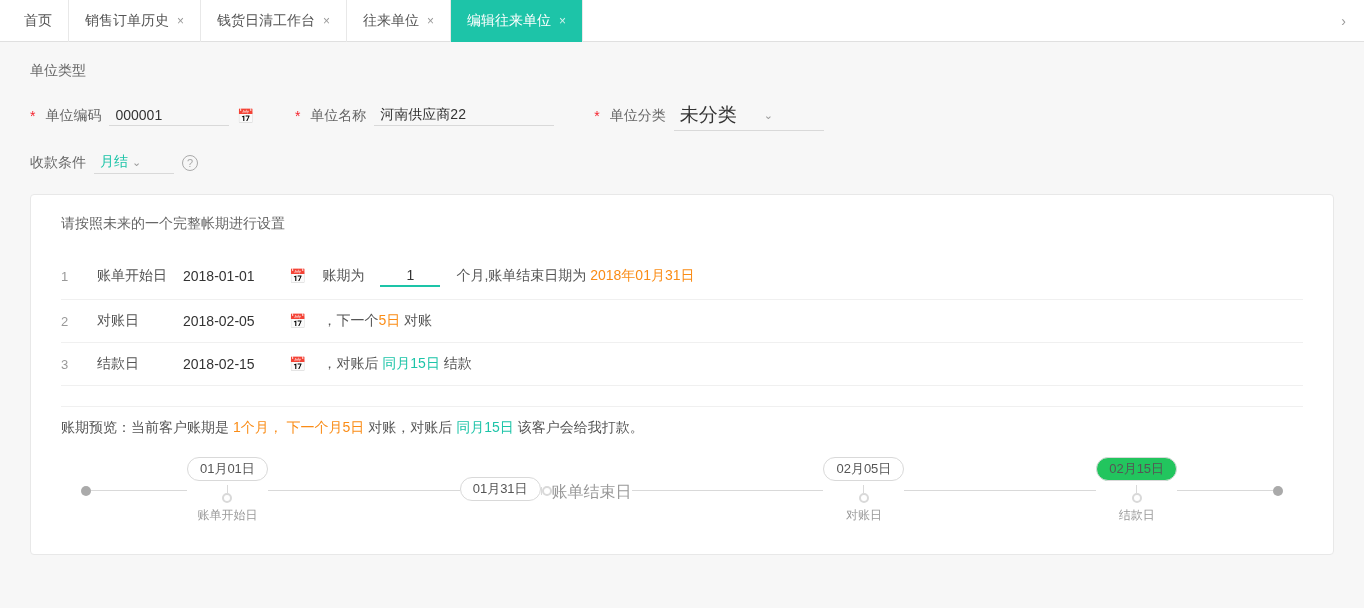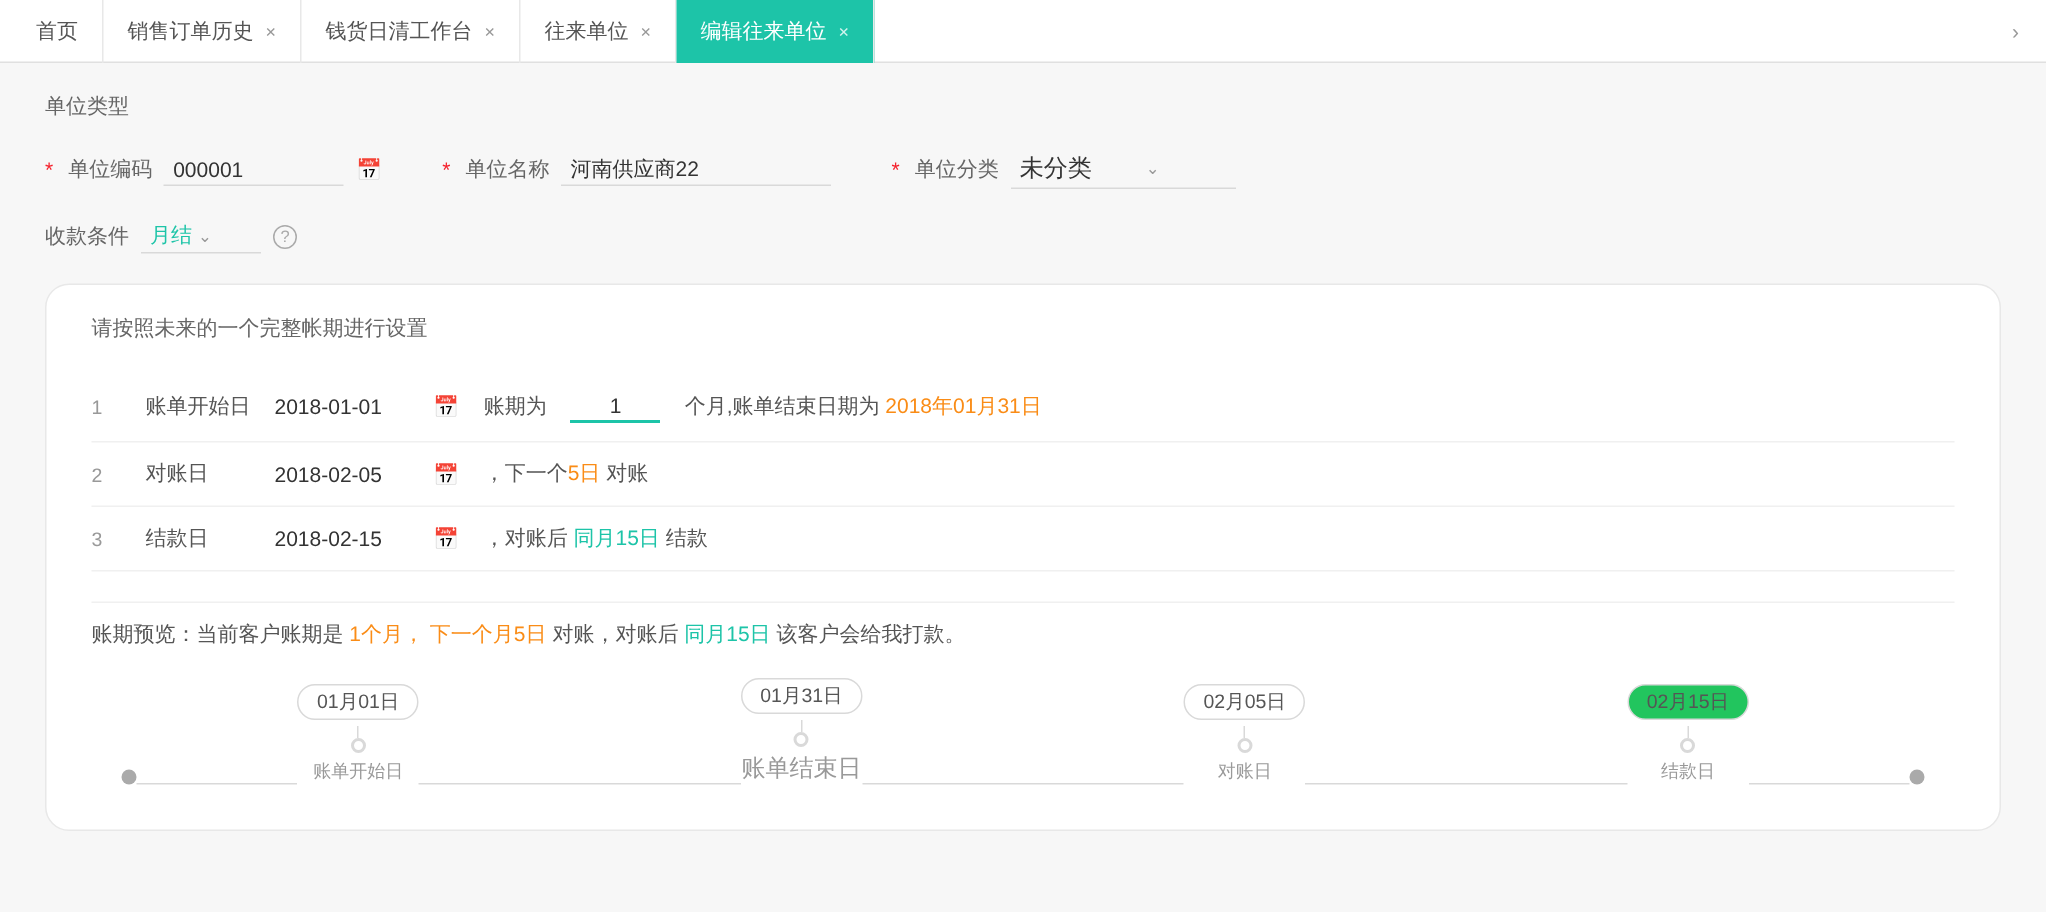--- a/index.html
+++ b/index.html
@@ -76,41 +76,41 @@
       min-width: 100px;
     }
     .select-value { color: #1dc4a8; font-size: 14px; }
     .chevron-down { color: #999; font-size: 11px; }
 
     
     .unit-class-select {
       display: flex; align-items: center; gap: 4px;
       min-width: 150px;
     }
-    .unit-class-value { color: #333; font-size: 16px; min-width: 80px; }
+    .unit-class-value { color: #333; font-size: 19px; min-width: 80px; }
 
     
     .cal-icon { color: #1dc4a8; cursor: pointer; font-size: 14px; }
 
     
     .help-icon {
       width: 16px; height: 16px;
       border-radius: 50%;
       border: 1px solid #aaa;
       color: #aaa;
       display: flex; align-items: center; justify-content: center;
       font-size: 11px;
       cursor: pointer;
     }
 
     
     .panel {
       background: #fff;
       border: 1px solid #e8e8e8;
-      border-radius: 16px;
+      border-radius: 4px;
       padding: 20px 30px;
       margin-bottom: 16px;
     }
     .panel-hint { color: #666; font-size: 14px; margin-bottom: 20px; }
 
     
     .setting-row {
       display: flex;
       align-items: center;
       padding: 12px 0;
@@ -239,38 +239,38 @@
         <span>账期预览：当前客户账期是</span>
         <span style="color:#fa8c16;">1个月，</span>
         <span style="color:#fa8c16;">下一个月5日</span>
         <span>对账，对账后</span>
         <span style="color:#1dc4a8;">同月15日</span>
         <span>该客户会给我打款。</span>
       </span>
     </div>
 
     <div style="margin-top:10px; padding: 10px 20px;">
-      <div style="display:flex; align-items:flex-end; width:100%;">
+      <div style="display:flex; align-items:center; width:100%;">
 
         <div style="display:flex;align-items:center;flex-direction:column;">
           <div style="width:10px;height:10px;border-radius:50%;background:#aaa;"></div>
         </div>
 
         <div style="flex:1;height:1px;background:#d9d9d9;"></div>
 
         <div style="display:flex;flex-direction:column;align-items:center;">
           <div style="border:1px solid #d9d9d9;border-radius:12px;padding:2px 12px;background:#fff;font-size:13px;color:#555;margin-bottom:4px;white-space:nowrap;">01月01日</div>
           <div style="width:1px;height:8px;background:#d9d9d9;"></div>
           <div style="width:10px;height:10px;border-radius:50%;border:2px solid #d9d9d9;background:#fff;"></div>
           <div style="font-size:12px;color:#999;margin-top:4px;white-space:nowrap;">账单开始日</div>
         </div>
 
         <div style="flex:2;height:1px;background:#d9d9d9;"></div>
 
-        <div style="display:flex;flex-direction:column;align-items:center;">
+        <div style="display:flex;align-items:center;">
           <div style="border:1px solid #d9d9d9;border-radius:12px;padding:2px 12px;background:#fff;font-size:13px;color:#555;margin-bottom:4px;white-space:nowrap;">01月31日</div>
           <div style="width:1px;height:8px;background:#d9d9d9;"></div>
           <div style="width:10px;height:10px;border-radius:50%;border:2px solid #d9d9d9;background:#fff;"></div>
           <div style="font-size:16px;color:#999;margin-top:4px;white-space:nowrap;">账单结束日</div>
         </div>
 
         <div style="flex:2;height:1px;background:#d9d9d9;"></div>
 
         <div style="display:flex;flex-direction:column;align-items:center;">
           <div style="border:1px solid #d9d9d9;border-radius:12px;padding:2px 12px;background:#fff;font-size:13px;color:#555;margin-bottom:4px;white-space:nowrap;">02月05日</div>

